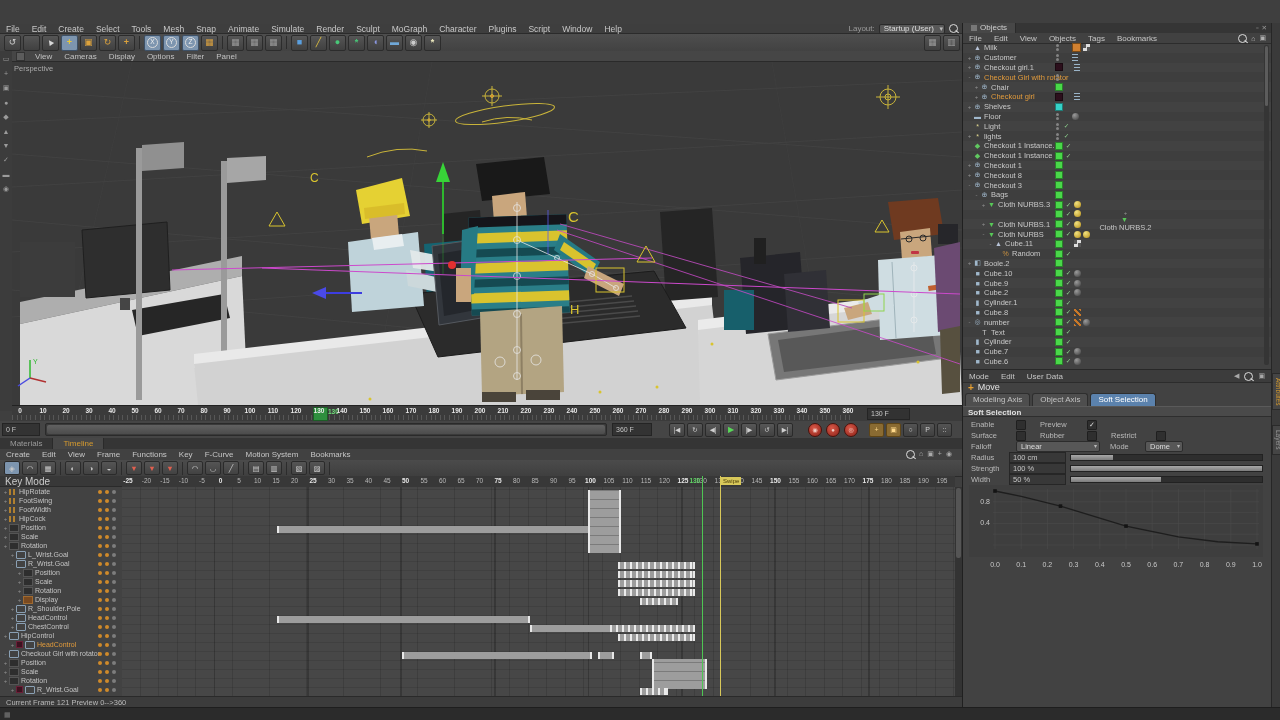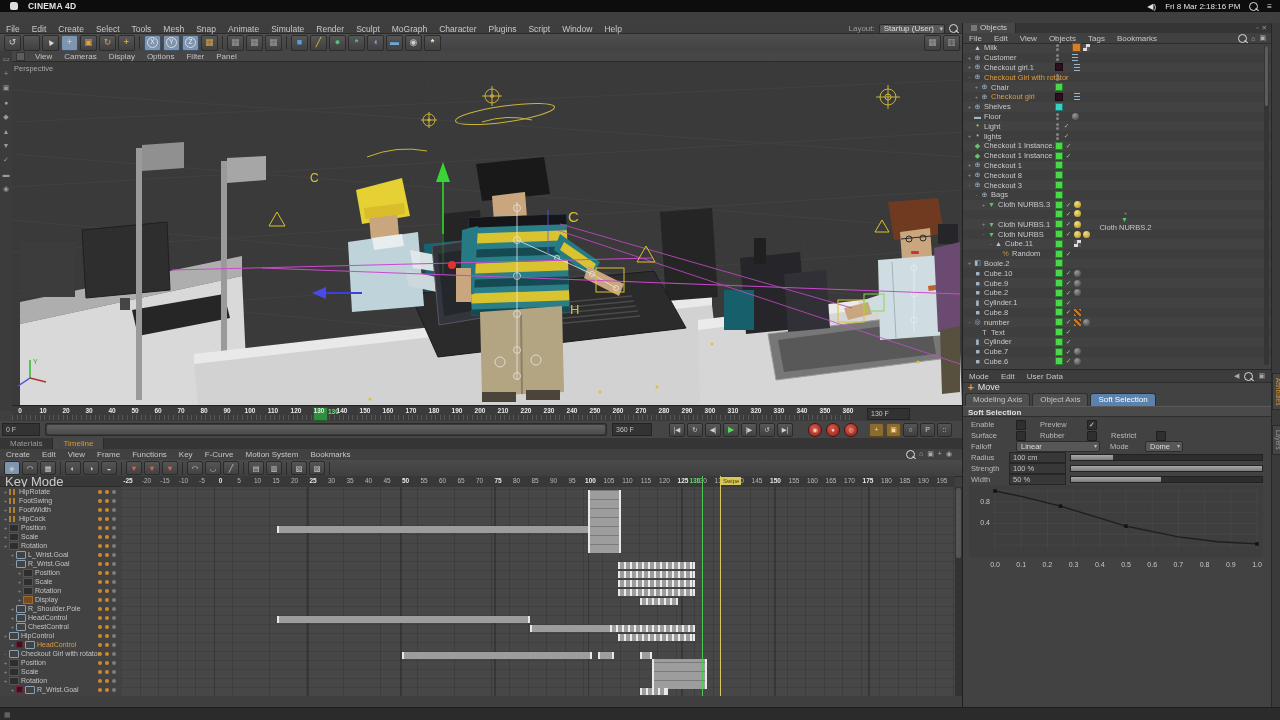--- a/index.html
+++ b/index.html
@@ -72,21 +72,21 @@
   #timeline{left:0;top:438px;width:962px;height:269px;background:#3f3f3f}
   #tl-tabs{position:absolute;left:0;top:0;width:962px;height:11px;background:#353535;display:flex;font-size:8px}
   .tltab{padding:0 10px;line-height:11px;color:#9a9a9a;background:#353535;border-right:1px solid #2a2a2a}
   .tltab.active{background:#474747;color:var(--amber)}
   #tl-menu{position:absolute;left:0;top:11px;width:962px;height:11px;background:#414141;border-bottom:1px solid #2c2c2c;display:flex;align-items:center;font-size:8px;color:#c6c6c6}
   #tl-menu-icons{margin-left:auto;display:flex;gap:4px;padding-right:10px;color:#aaa;font-size:7px}
   #tl-toolbar{position:absolute;left:0;top:22px;width:962px;height:16px;background:linear-gradient(#4b4b4b,#3f3f3f);border-bottom:1px solid #2a2a2a;display:flex;align-items:center;padding-left:3px}
   .tlb{width:14px;height:12px;margin:0 1px;border:1px solid #2b2b2b;border-radius:2px;background:linear-gradient(#555,#424242);display:flex;align-items:center;justify-content:center;font-size:7.5px;color:#c8c8c8}
   .tlb.on{background:#7d95af}
   .tlb.red{color:#e06050}
-  #keymode{position:absolute;left:0;top:38px;width:122px;height:11px;background:#383838;border-bottom:1px solid #2a2a2a;font-size:13px;color:#cbcbcb;line-height:11px;padding-left:5px;box-sizing:border-box}
+  #keymode{position:absolute;left:0;top:38px;width:122px;height:11px;background:#383838;border-bottom:1px solid #2a2a2a;font-size:10px;color:#cbcbcb;line-height:11px;padding-left:5px;box-sizing:border-box}
   #tl-ruler{position:absolute;left:122px;top:38px;width:833px;height:11px;background:#383838;border-bottom:1px solid #2a2a2a;overflow:hidden}
   #tl-ruler .rlabel{top:1px;font-size:6.5px}
   #tracks{position:absolute;left:0;top:49px;width:122px;height:209px;background:#424242;border-right:1px solid #2b2b2b;overflow:hidden}
   .trow{height:9px;display:flex;align-items:center;font-size:7px;color:#c4c4c4;position:relative;white-space:nowrap}
   .trow .exp{width:7px;font-size:6px;color:#8f8f8f;text-align:center}
   .trow .tico{width:8px;height:6px;margin-right:2px;display:inline-block}
   .tico.folder{background:#2e2e2e;border:1px solid #555}
   .tico.folderO{background:#7a4a20;border:1px solid #a06a30}
   .tico.obj{background:transparent;border:1px solid #8aa0b4;border-radius:1px}
   .tico.param{background:repeating-linear-gradient(90deg,#b08030 0 2px,transparent 2px 4px)}
@@ -167,30 +167,20 @@
   
   #faredge{left:1271px;top:23px;width:9px;height:684px;background:#3a3a3a;border-left:1px solid #262626}
   .vtab{position:absolute;left:0;width:9px;writing-mode:vertical-rl;font-size:6.5px;color:#9a9a9a;background:#454545;border:1px solid #2a2a2a;padding:4px 0;text-align:center}
   .vtab.on{color:var(--amber)}
 </style>
 </head>
 <body>
 
 <div id="app" class="nosel">
 
-  <div id="macbar" class="abs">
-    <span class="apple"></span>
-    <span class="appname">CINEMA 4D</span>
-    <span id="macright">
-      <span>◀)</span>
-      <span>Fri 8 Mar 2:18:16 PM</span>
-      <span class="magico"></span>
-      <span>≡</span>
-    </span>
-  </div>
 
 
   <div id="menubar" class="abs">
     <span id="mainmenu-items" style="display:flex">
         <span class="mi">File</span>
         <span class="mi">Edit</span>
         <span class="mi">Create</span>
         <span class="mi">Select</span>
         <span class="mi">Tools</span>
         <span class="mi">Mesh</span>
@@ -927,20 +917,21 @@
         <div class="bar block" style="left: 530px; top: 172px; width: 55px; height: 30px;"></div>
         <div class="bar dense" style="left: 518px; top: 201px; width: 28px;"></div>
       </div>
     <div id="playhead" style="left: 701.5px; background: rgb(78, 198, 83);"></div>
     <div id="phlabel" style="left: 689.5px;">130</div>
     <div id="tlmarker" style="left: 720px; background: rgb(216, 200, 90);"></div>
     <div id="tlflag" style="left: 721px;">Swipe</div>
     <div id="tl-scroll">
         <i></i>
       </div>
+    <div id="tl-status">Current Frame   121   Preview   0--&gt;360</div>
   </div>
 
   <div id="bottomstrip" class="abs">
       <span>▦</span>
     </div>
 
   <div id="rightpanel" class="abs">
     <div id="om-tabs">
       <span class="tab">
           <span style="width:6px;height:6px;background:#777;display:inline-block"></span>

